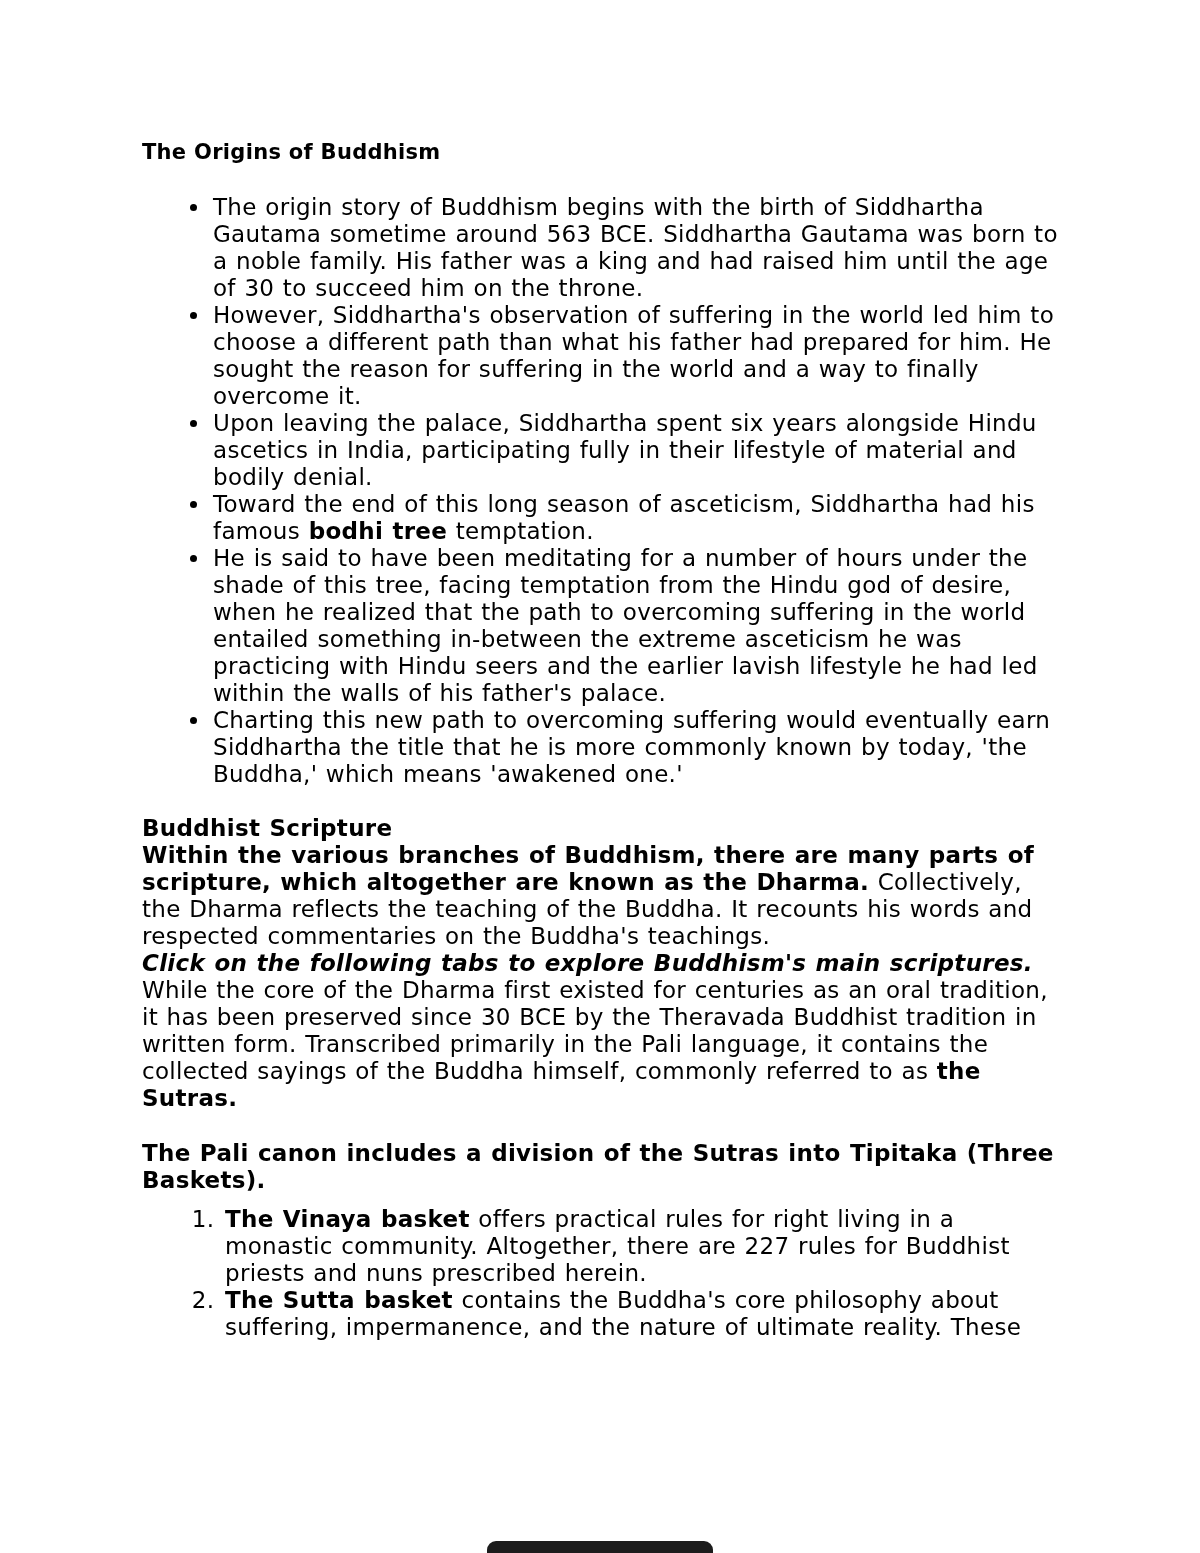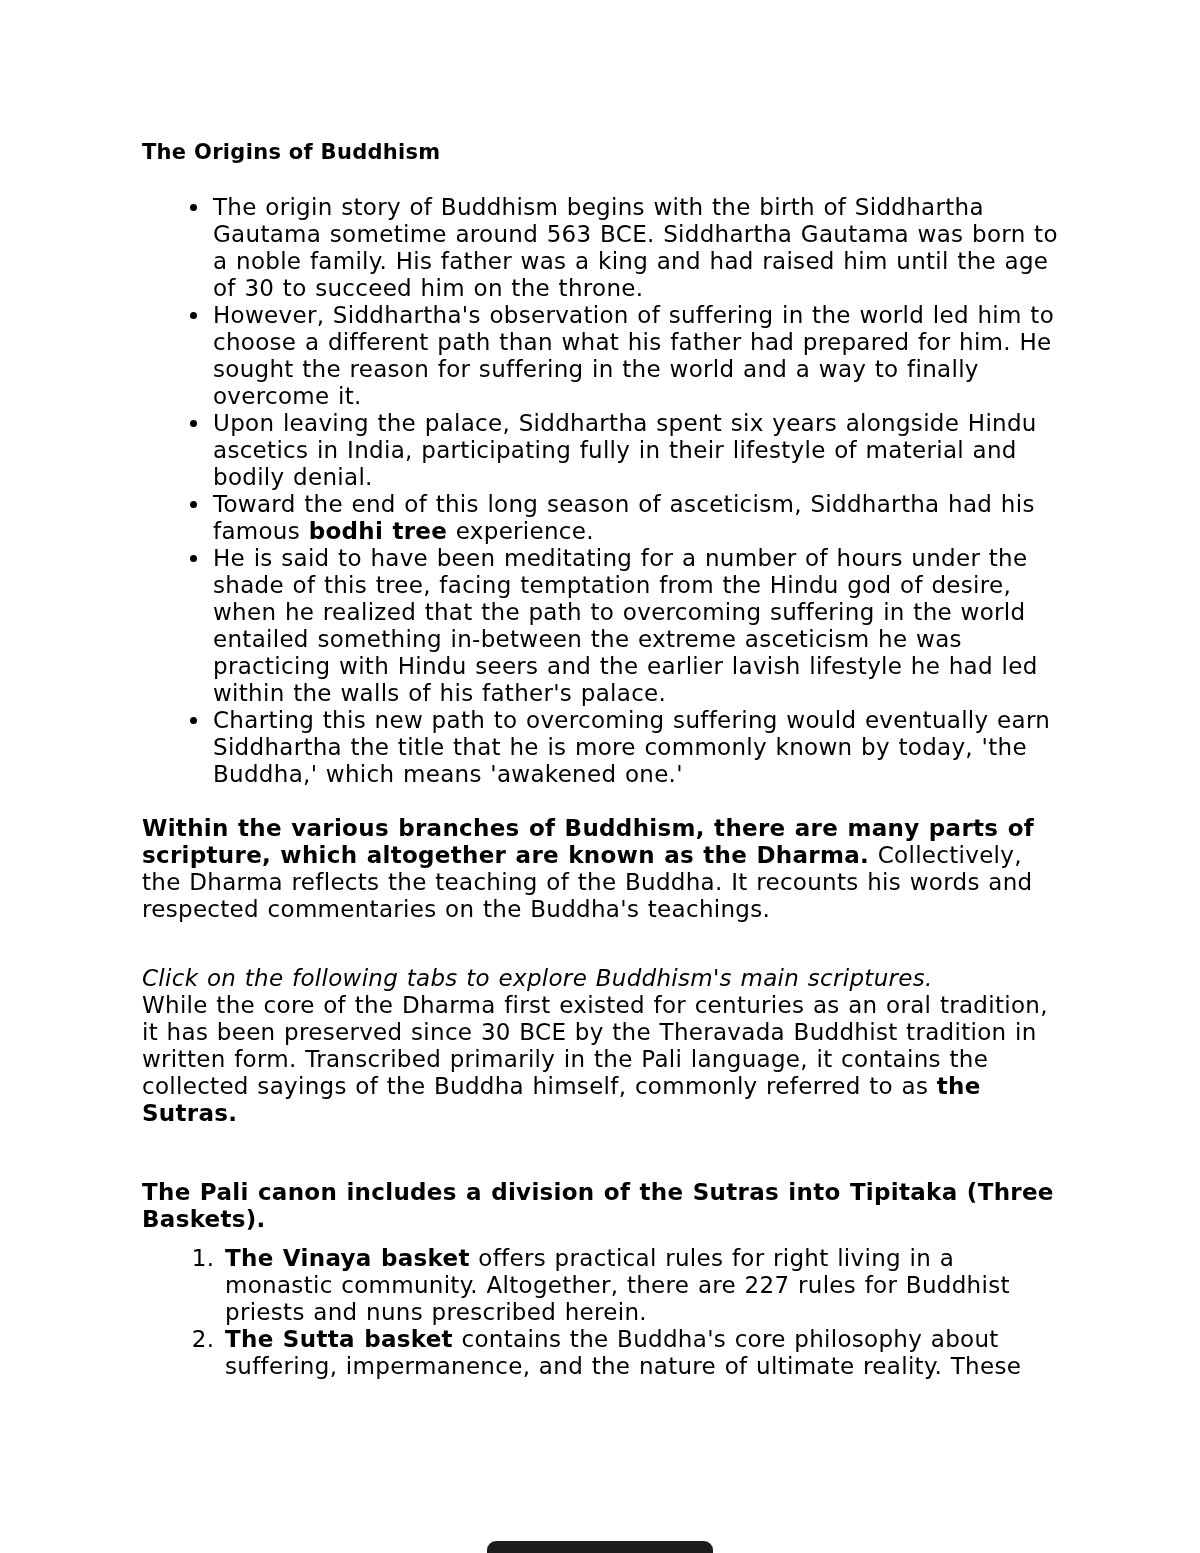--- a/index.html
+++ b/index.html
@@ -38,22 +38,22 @@
   }
   ul.bullet-list > li { margin: 0; padding: 0 0 0 2px; }
   ol.numbered-list {
     margin: 12px;
     padding: 0 0 0 69px;
     list-style: decimal outside;
   }
   ol.numbered-list > li { margin: 0; padding: 0 0 0 2px; }
   p { margin: 0; }
   .bold { font-weight: bold; }
-  .italic-bold { font-style: italic; font-weight: normal; margin-top: 42px; }
-  .para-gap { margin-top: 52px; }
+  .italic-bold { font-style: italic; font-weight: bold; }
+  .para-gap { margin-top: 28px; }
   strong { font-weight: bold; }
   .bottom-bar {
     position: absolute;
     left: 487px;
     top: 1541px;
     width: 226px;
     height: 22px;
     background: #1c1c1c;
     border-radius: 9px;
   }
@@ -69,31 +69,32 @@
     <li>
       <span>The origin story of Buddhism begins with the birth of Siddhartha Gautama sometime around 563 BCE. Siddhartha Gautama was born to a noble family. His father was a king and had raised him until the age of 30 to succeed him on the throne.</span>
     </li>
     <li>
       <span>However, Siddhartha's observation of suffering in the world led him to choose a different path than what his father had prepared for him. He sought the reason for suffering in the world and a way to finally overcome it.</span>
     </li>
     <li>
       <span>Upon leaving the palace, Siddhartha spent six years alongside Hindu ascetics in India, participating fully in their lifestyle of material and bodily denial.</span>
     </li>
     <li>
-      <span>Toward the end of this long season of asceticism, Siddhartha had his famous </span><strong>bodhi tree</strong><span> experience.</span>
+      <span>Toward the end of this long season of asceticism, Siddhartha had his famous </span><strong>bodhi tree</strong><span> temptation.</span>
     </li>
     <li>
       <span>He is said to have been meditating for a number of hours under the shade of this tree, facing temptation from the Hindu god of desire, when he realized that the path to overcoming suffering in the world entailed something in-between the extreme asceticism he was practicing with Hindu seers and the earlier lavish lifestyle he had led within the walls of his father's palace.</span>
     </li>
     <li>
       <span>Charting this new path to overcoming suffering would eventually earn Siddhartha the title that he is more commonly known by today, 'the Buddha,' which means 'awakened one.'</span>
     </li>
   </ul>
 
 
+  <p class="bold">Buddhist Scripture</p>
 
   <p><strong>Within the various branches of Buddhism, there are many parts of scripture, which altogether are known as the Dharma.</strong><span> Collectively, the Dharma reflects the teaching of the Buddha. It recounts his words and respected commentaries on the Buddha's teachings.</span></p>
 
   <p class="italic-bold">Click on the following tabs to explore Buddhism's main scriptures.</p>
 
 
   <p><span>While the core of the Dharma first existed for centuries as an oral tradition, it has been preserved since 30 BCE by the Theravada Buddhist tradition in written form. Transcribed primarily in the Pali language, it contains the collected sayings of the Buddha himself, commonly referred to as </span><strong>the Sutras.</strong></p>
 
   <p class="bold para-gap">The Pali canon includes a division of the Sutras into Tipitaka (Three Baskets).</p>
 

